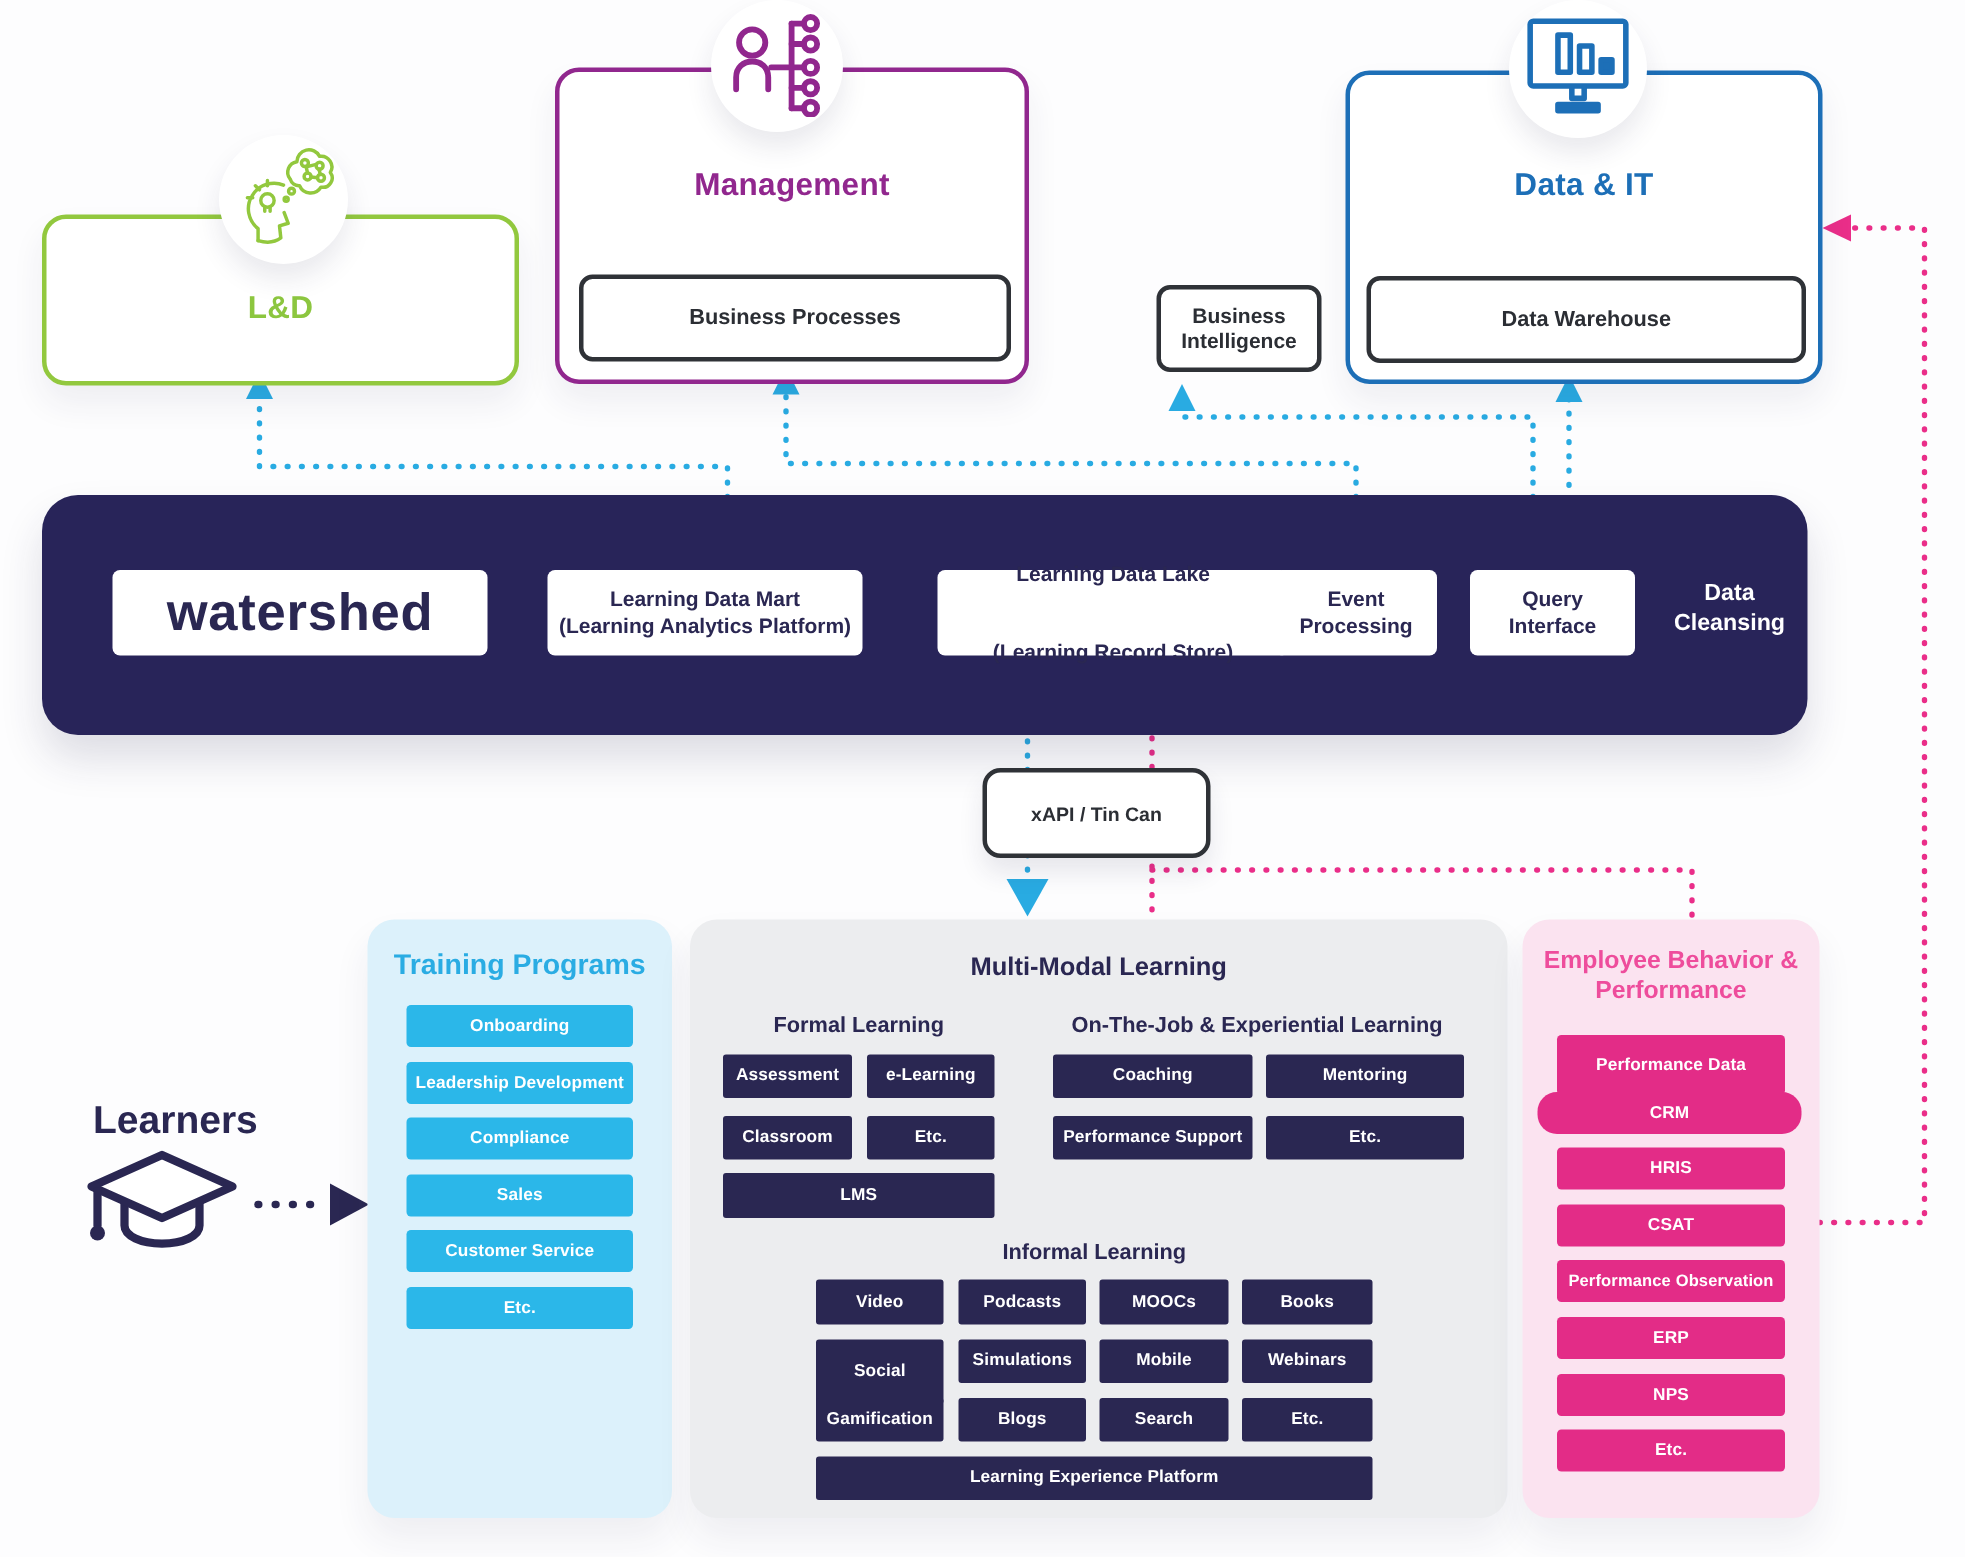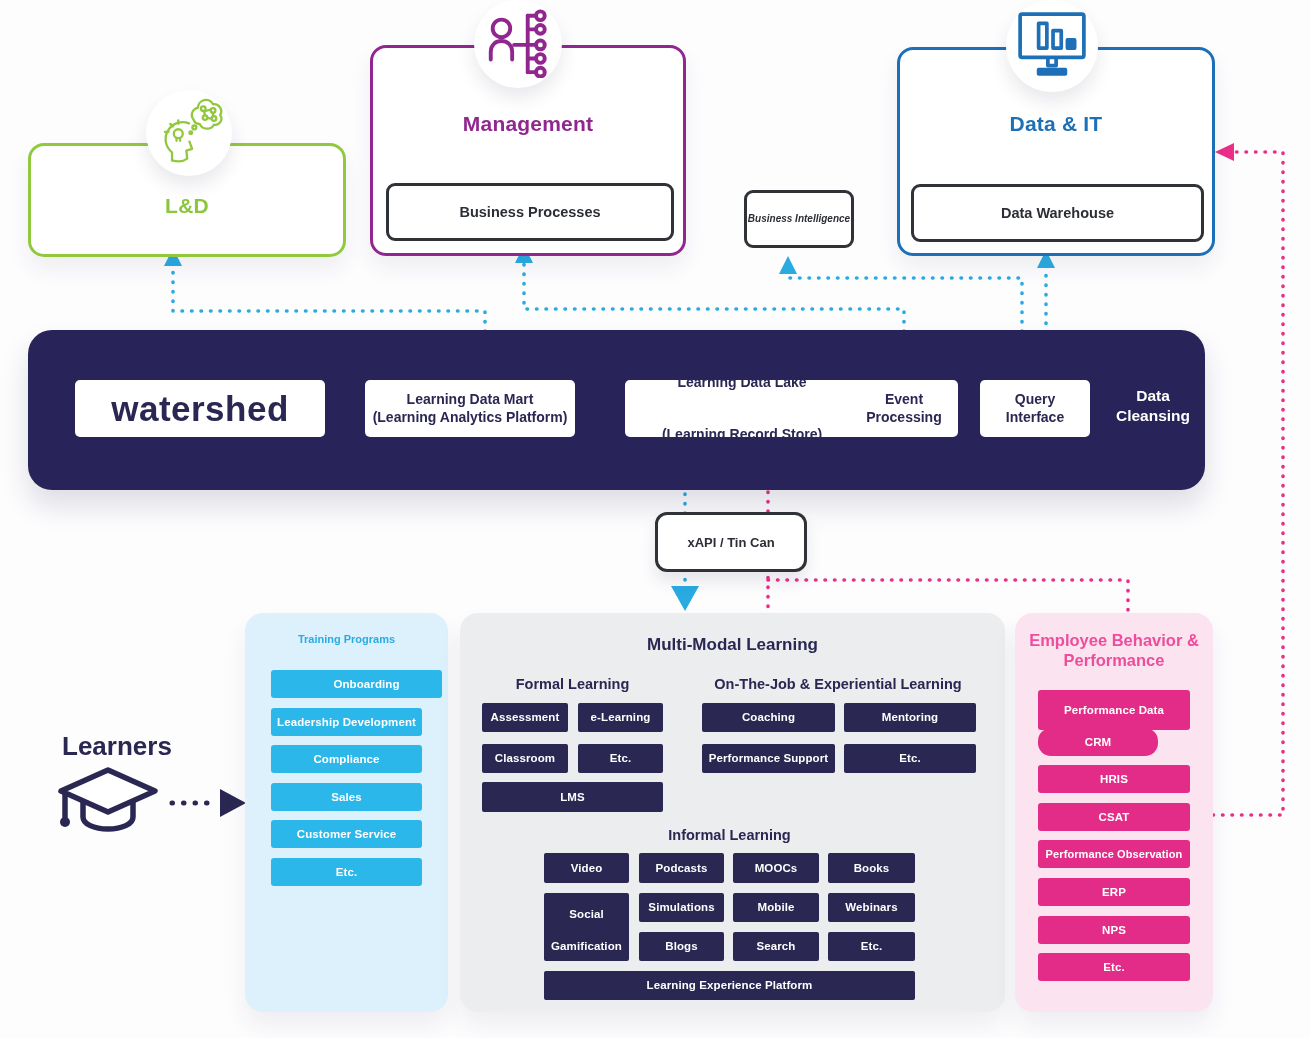--- a/index.html
+++ b/index.html
@@ -152,21 +152,21 @@
         <path d="M48 10 h8 M48 24 h8 M48 40 h8 M48 54 h8 M48 68 h8"></path>
         <circle cx="61" cy="10" r="4.5"></circle>
         <circle cx="61" cy="24" r="4.5"></circle>
         <circle cx="61" cy="40" r="4.5"></circle>
         <circle cx="61" cy="54" r="4.5"></circle>
         <circle cx="61" cy="68" r="4.5"></circle>
       </g>
     </svg>
   </div>
 
-  <div class="subbox" style="left:744px;top:190px;width:104px;height:52px;font-size:10px;line-height:1.2;font-style:italic;">Business Intelligence</div>
+  <div class="subbox" style="left:771px;top:190px;width:104px;height:52px;font-size:14px;line-height:1.2;">Business Intelligence</div>
 
   <div class="bigbox" style="left:897px;top:47px;width:312px;height:203px;border:3px solid #1D6FB7;">
     <div class="title" style="top:62px;color:#1D6FB7;">Data &amp; IT</div>
     <div class="subbox" style="left:11px;top:134px;width:287px;height:52px;">Data Warehouse</div>
   </div>
   <div class="iconcircle" style="left:1006px;top:0px;width:92px;height:92px;">
     <svg class="icon-svg" width="72" height="68" viewBox="0 0 70 66" style="margin-top:10px;">
       <g stroke="#1D6FB7" stroke-width="3.6" fill="none" stroke-linejoin="round">
         <rect x="4" y="4" width="62" height="42" rx="2"></rect>
         <rect x="22" y="13" width="8" height="24"></rect>
@@ -207,22 +207,22 @@
   <svg class="abs" style="left:56px;top:763px;z-index:2;" width="104" height="88" viewBox="0 0 104 88">
     <g stroke="#2A2752" stroke-width="5.5" stroke-linejoin="round" stroke-linecap="round" fill="#ffffff">
       <path d="M27 39 v15 c0 7 11 12 25 12 s25 -5 25 -12 v-15"></path>
       <polygon points="52,7 99,28 52,49 5,28"></polygon>
       <path d="M9 31 v23" fill="none"></path>
     </g>
     <circle cx="9" cy="59" r="5" fill="#2A2752"></circle>
   </svg>
 
   <div class="panel" style="left:245px;top:613px;width:203px;height:399px;background:#DCF1FB;">
-    <div class="ptitle" style="top:20px;font-size:11px;color:#2AACE3;">Training Programs</div>
-    <div class="chip cyan" style="left:26px;top:57px;width:151px;height:28px;padding-left:20px;">Onboarding</div>
+    <div class="ptitle" style="top:20px;font-size:19px;color:#2AACE3;">Training Programs</div>
+    <div class="chip cyan" style="left:26px;top:57px;width:151px;height:28px;">Onboarding</div>
     <div class="chip cyan" style="left:26px;top:95px;width:151px;height:28px;">Leadership Development</div>
     <div class="chip cyan" style="left:26px;top:132px;width:151px;height:28px;">Compliance</div>
     <div class="chip cyan" style="left:26px;top:170px;width:151px;height:28px;">Sales</div>
     <div class="chip cyan" style="left:26px;top:207px;width:151px;height:28px;">Customer Service</div>
     <div class="chip cyan" style="left:26px;top:245px;width:151px;height:28px;">Etc.</div>
   </div>
 
   <div class="panel" style="left:460px;top:613px;width:545px;height:399px;background:#ECEDEF;">
     <div class="ptitle" style="top:22px;font-size:17px;color:#2A2752;">Multi-Modal Learning</div>
 
@@ -251,21 +251,21 @@
     <div class="chip navy" style="left:84px;top:319px;width:85px;height:29px;">Gamification</div>
     <div class="chip navy" style="left:179px;top:319px;width:85px;height:29px;">Blogs</div>
     <div class="chip navy" style="left:273px;top:319px;width:86px;height:29px;">Search</div>
     <div class="chip navy" style="left:368px;top:319px;width:87px;height:29px;">Etc.</div>
     <div class="chip navy" style="left:84px;top:358px;width:371px;height:29px;">Learning Experience Platform</div>
   </div>
 
   <div class="panel" style="left:1015px;top:613px;width:198px;height:399px;background:#FBE3F0;">
     <div class="ptitle" style="top:18px;left:10px;right:10px;font-size:16.5px;line-height:1.2;color:#EE4D9C;">Employee Behavior &amp; Performance</div>
     <div class="chip pink" style="left:23px;top:77px;width:152px;height:40px;">Performance Data</div>
-    <div class="chip pink" style="left:23px;top:115px;width:120px;height:28px;border-radius:13px;">CRM</div>
+    <div class="chip pink" style="left:10px;top:115px;width:176px;height:28px;border-radius:13px;">CRM</div>
     <div class="chip pink" style="left:23px;top:152px;width:152px;height:28px;">HRIS</div>
     <div class="chip pink" style="left:23px;top:190px;width:152px;height:28px;text-align:center;">CSAT</div>
     <div class="chip pink" style="left:23px;top:227px;width:152px;height:28px;font-size:11px;">Performance Observation</div>
     <div class="chip pink" style="left:23px;top:265px;width:152px;height:28px;">ERP</div>
     <div class="chip pink" style="left:23px;top:303px;width:152px;height:28px;">NPS</div>
     <div class="chip pink" style="left:23px;top:340px;width:152px;height:28px;">Etc.</div>
   </div>
 
 </div>
 

